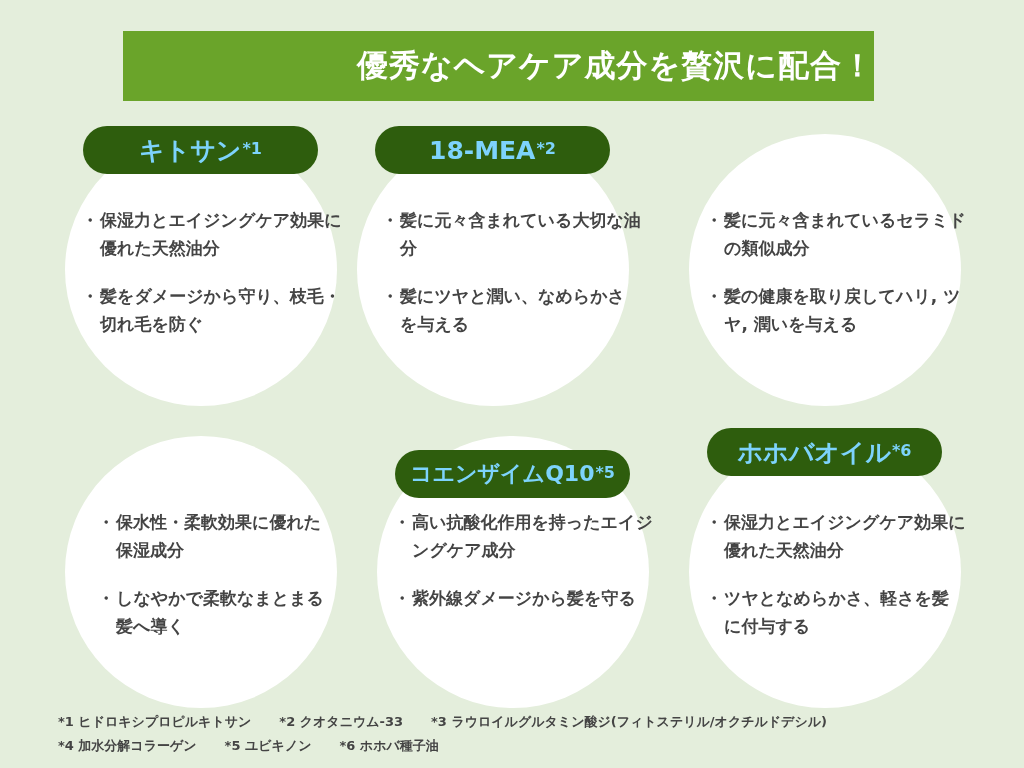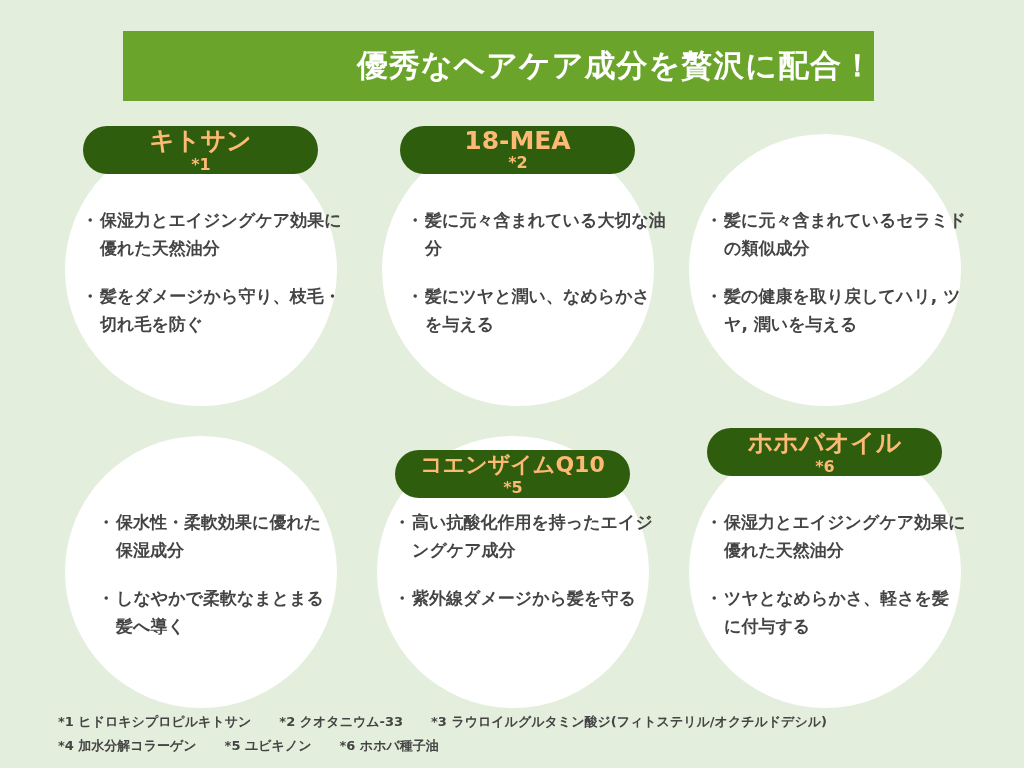--- a/index.html
+++ b/index.html
@@ -19,23 +19,22 @@
   }
   .card { position:absolute; width:300px; height:290px; }
   .circle {
     position:absolute; left:5px; top:14px; width:272px; height:272px;
     border-radius:50%; background:#ffffff;
   }
   .pill {
     position:absolute; left:23px; top:6px; width:235px; height:48px;
     border-radius:24px; background:#2e5d0d;
     display:flex; align-items:center; justify-content:center;
-    color:#fdba74; font-weight:bold; font-size:25px;
+    color:#7dd3fc; font-weight:bold; font-size:25px;
     white-space:nowrap;
-    flex-direction:column;
   }
   .pill .note { font-size:16px; vertical-align:super; margin-left:1px; position:relative; top:-2px;}
   .pill.narrow-text { font-size:22px;margin-top:22px; }
   .bullets {
     position:absolute; left:20px; top:86px; width:262px;
     color:#444444; font-weight:bold; font-size:17px; line-height:28px;
   }
   .bullet { display:flex; margin-bottom:20px; }
   .bullet-dot { width:20px; flex:none; text-align:center; }
   .bullet-text { flex:1; }
@@ -64,21 +63,21 @@
         <span class="bullet-dot">・</span>
         <span class="bullet-text">保湿力とエイジングケア効果に優れた天然油分</span>
       </div>
     <div class="bullet">
         <span class="bullet-dot">・</span>
         <span class="bullet-text">髪をダメージから守り、枝毛・切れ毛を防ぐ</span>
       </div>
   </div>
 </div>
 
-<div class="card" style="left:377px; top:120px;">
+<div class="card" style="left:352px; top:120px;">
   <div class="circle"></div>
   <div class="pill">
     <span>18-MEA</span>
       <span class="note">*2</span>
   </div>
   <div class="bullets" style="left:28px;">
     <div class="bullet">
         <span class="bullet-dot">・</span>
         <span class="bullet-text">髪に元々含まれている大切な油分</span>
       </div>

